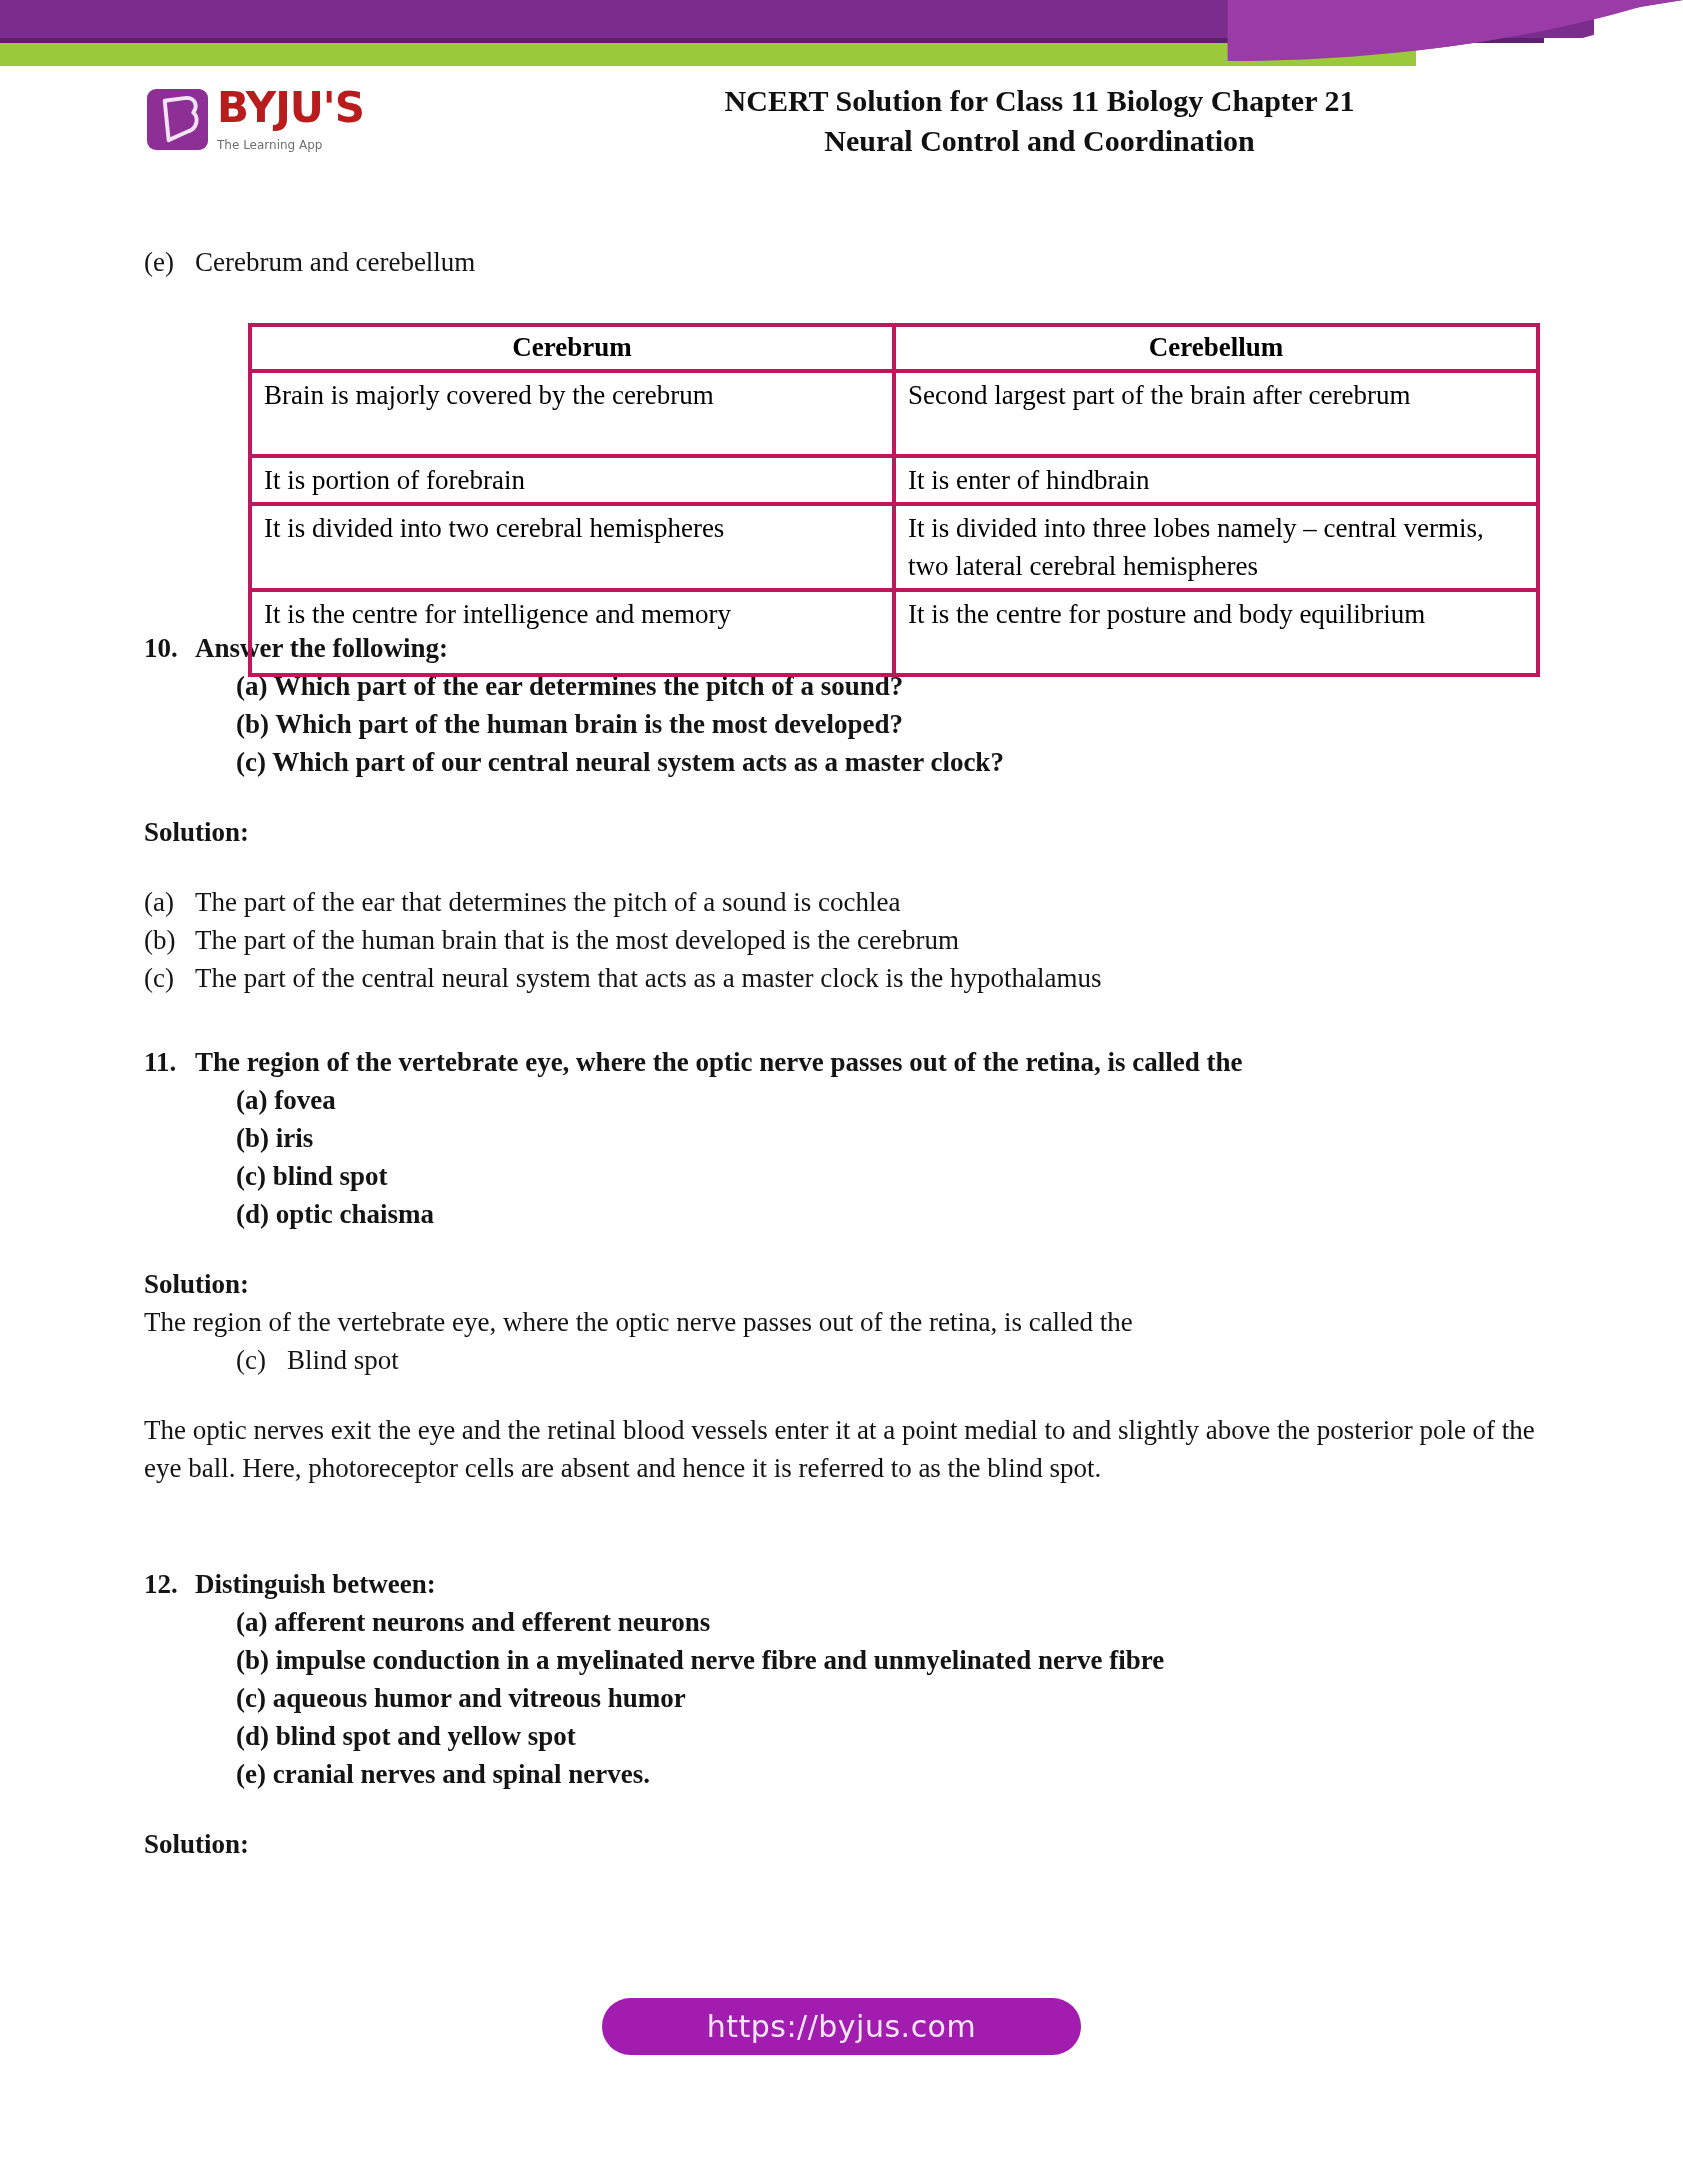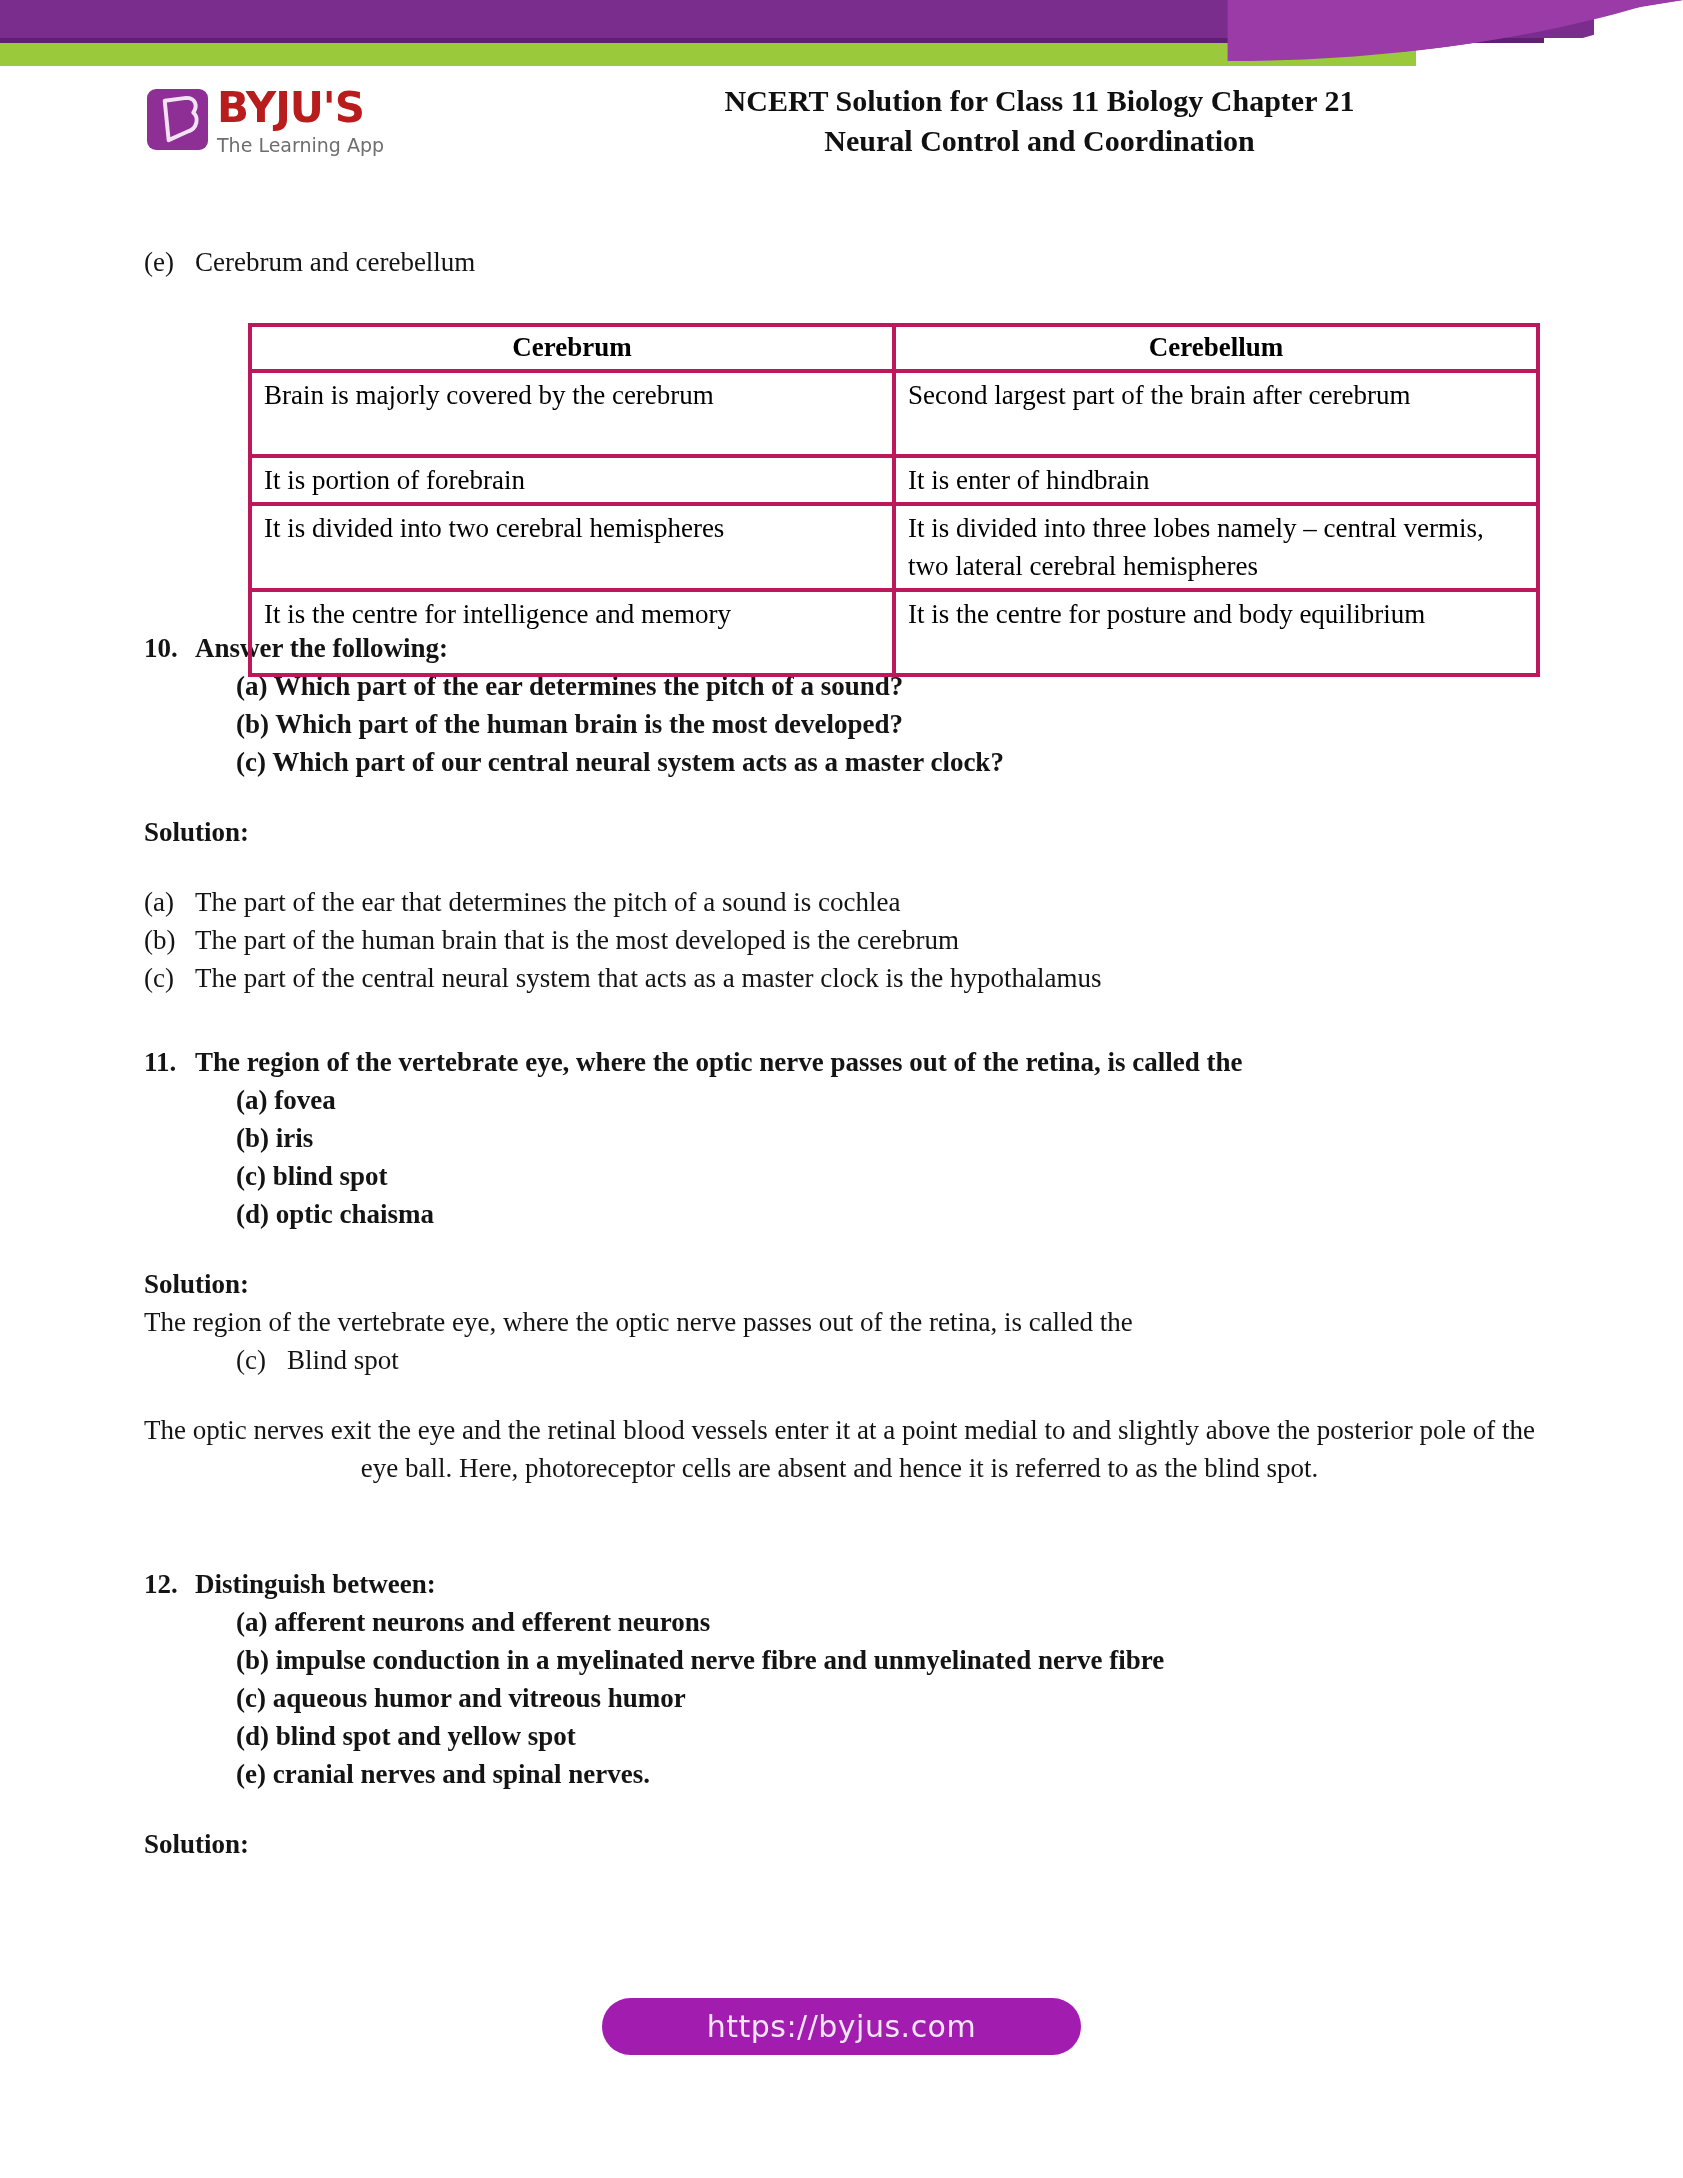--- a/index.html
+++ b/index.html
@@ -79,21 +79,21 @@
   .logo-word {
     font-family: "DejaVu Sans", sans-serif;
     font-weight: bold;
     font-size: 42px;
     line-height: 42px;
     letter-spacing: -1px;
     color: #b91c1c;
   }
   .logo-tag {
     font-family: "DejaVu Sans", sans-serif;
-    font-size: 19px;
+    font-size: 12px;
     line-height: 24px;
     color: #6E6E6E;
     margin-top: 4px;
     letter-spacing: 0px;
   }
 
   
   .doc-title {
     position: absolute;
     top: 81px;
@@ -299,21 +299,21 @@
 
   <div class="body-line lvl0 bold">Solution:</div>
   <div class="body-line lvl0" style="margin-left:144px; width:1386px;">The region of the vertebrate eye, where the optic nerve passes out of the retina, is called the</div>
   <div class="body-line lvl0 label-row" style="margin-left:236px;">
     <span class="marker">(c)</span>
     <span>Blind spot</span>
   </div>
 
   <div class="spacer-md"></div>
 
-  <div class="body-line" style="margin-left:144px; width:1391px; text-align:center;">The optic nerves exit the eye and the retinal blood vessels enter it at a point medial to and slightly above the posterior pole of the eye ball. Here, photoreceptor cells are absent and hence it is referred to as the blind spot.</div>
+  <div class="body-line" style="margin-left:144px; width:1391px; text-align:left;">The optic nerves exit the eye and the retinal blood vessels enter it at a point medial to and slightly above the posterior pole of the eye ball. Here, photoreceptor cells are absent and hence it is referred to as the blind spot.</div>
 
   <div class="spacer-lg"></div>
   <div class="spacer-md"></div>
 
   <div class="body-line lvl0 bold label-row">
     <span class="marker">12.</span>
     <span>Distinguish between:</span>
   </div>
   <div class="body-line lvl2 bold">(a) afferent neurons and efferent neurons</div>
   <div class="body-line lvl2 bold">(b) impulse conduction in a myelinated nerve fibre and unmyelinated nerve fibre</div>

